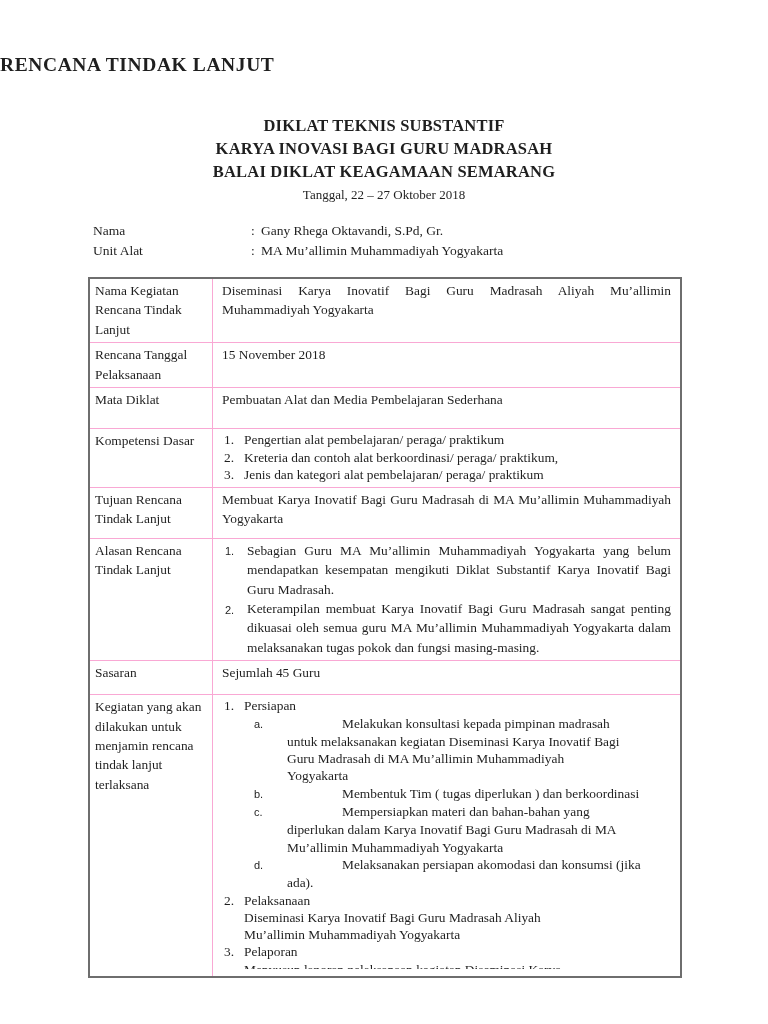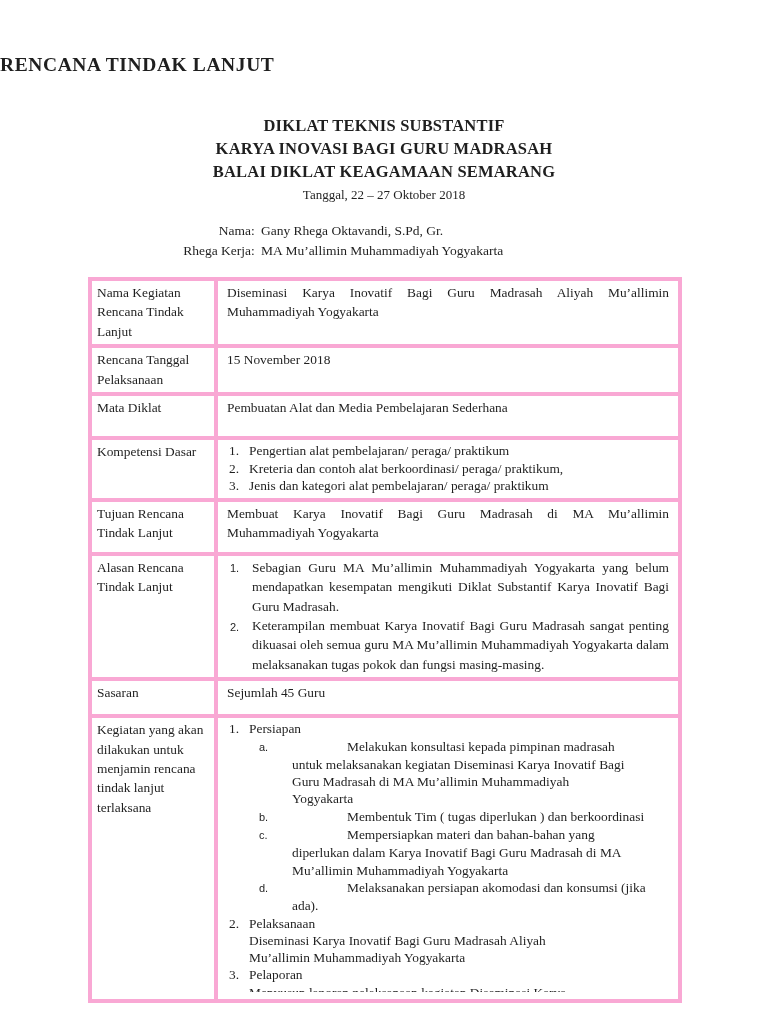--- a/index.html
+++ b/index.html
@@ -34,34 +34,34 @@
     margin-top: 2px;
     line-height: 19px;
   }
 
   
   .identity-block {
     margin: 17px 0 0 93px;
     font-size: 13.5px;
     line-height: 20px;
   }
-  .id-label { display: inline-block; width: 158px; text-align: right; }
+  .id-label { display: inline-block; width: 158px; }
   .id-colon { display: inline-block; width: 10px; }
 
   
   table.doc-table {
     margin: 16px 0 0 88px;
     width: 594px;
     border-collapse: collapse;
     table-layout: fixed;
     border: 2px solid #6e6e6e;
     font-size: 13.4px;
   }
   td {
-    border: 4px solid #f9a8d4;
+    border: 1px solid #f9a8d4;
     vertical-align: top;
     line-height: 19.4px;
   }
   td.label-cell { width: 115px; padding: 2px 2px 3px 5px; }
   td.value-cell { padding: 2px 9px 3px 9px; }
   .justify { text-align: justify; }
 
   tr.r0 td { height: 58px; }
   tr.r1 td { height: 36px; }
   tr.r2 td { height: 35px; }
@@ -116,21 +116,21 @@
     <div>BALAI DIKLAT KEAGAMAAN SEMARANG</div>
   </div>
 
   <div class="date-line">Tanggal, 22 – 27 Oktober 2018</div>
 
   <div class="identity-block">
     <div class="id-row">
       <span class="id-label">Nama</span><span class="id-colon">:</span><span class="id-value">Gany Rhega Oktavandi, S.Pd, Gr.</span>
     </div>
     <div class="id-row">
-      <span class="id-label">Rhega Kerja</span><span class="id-colon">:</span><span class="id-value">MA Mu’allimin Muhammadiyah Yogyakarta</span>
+      <span class="id-label">Unit Alat</span><span class="id-colon">:</span><span class="id-value">MA Mu’allimin Muhammadiyah Yogyakarta</span>
     </div>
   </div>
 
   <table class="doc-table">
     <tbody>
       <tr class="r0">
         <td class="label-cell">Nama Kegiatan Rencana Tindak Lanjut</td>
         <td class="value-cell justify">Diseminasi Karya Inovatif Bagi Guru Madrasah Aliyah Mu’allimin Muhammadiyah Yogyakarta</td>
       </tr>
 

